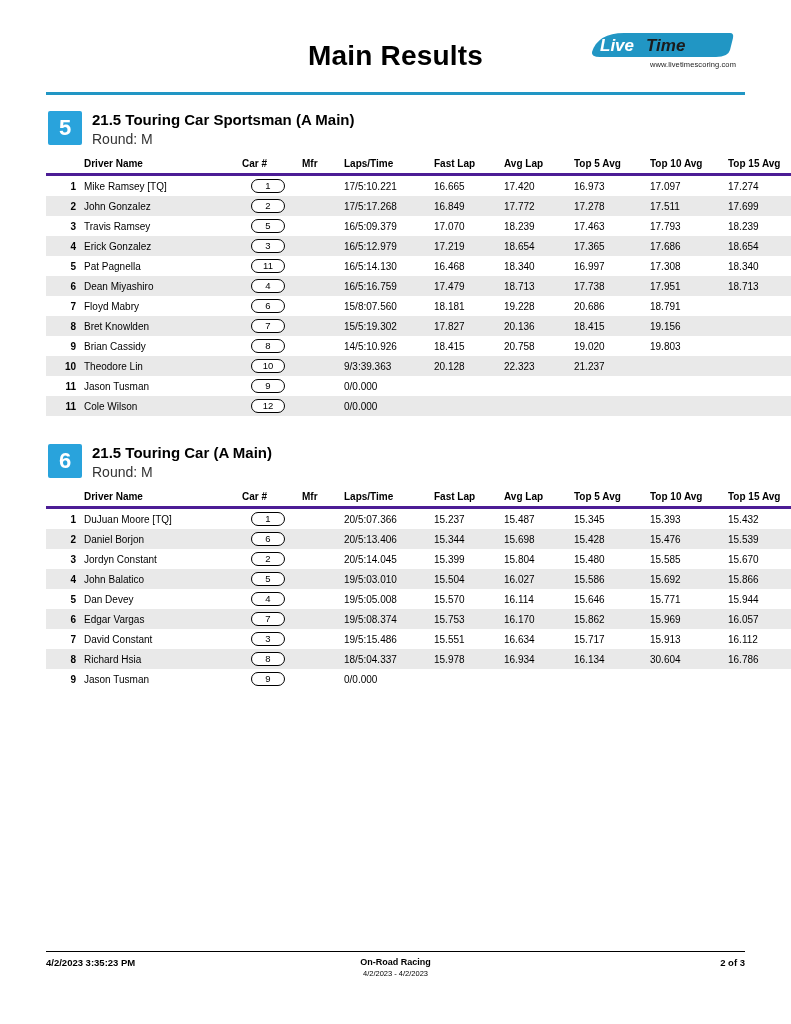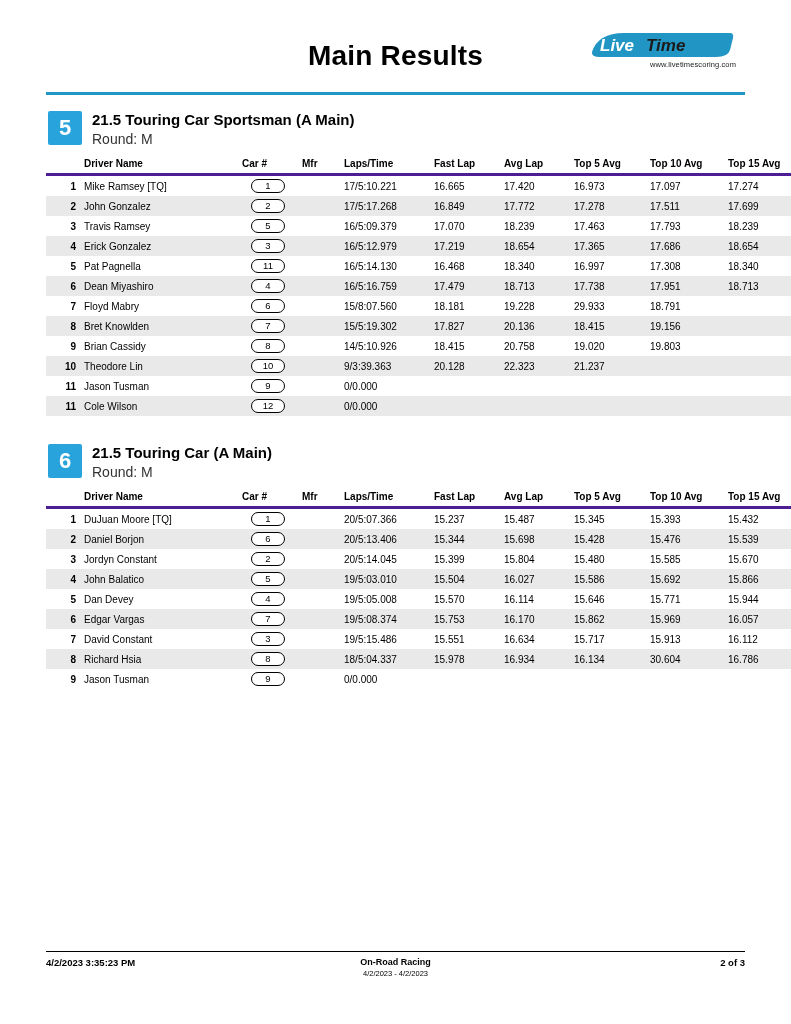--- a/index.html
+++ b/index.html
@@ -287,21 +287,21 @@
 
         </tr>
         <tr>
           <td class="c-pos">7</td>
           <td class="c-driver">Floyd Mabry</td>
           <td class="c-car"><span class="car-pill">6</span></td>
           <td class="c-mfr"></td>
           <td class="c-laps">15/8:07.560</td>
           <td class="c-fast">18.181</td>
           <td class="c-avg">19.228</td>
-          <td class="c-t5">29.933</td>
+          <td class="c-t5">20.686</td>
           <td class="c-t10">18.791</td>
           <td class="c-t15"></td>
 
         </tr>
         <tr class="alt">
           <td class="c-pos">8</td>
           <td class="c-driver">Bret Knowlden</td>
           <td class="c-car"><span class="car-pill">7</span></td>
           <td class="c-mfr"></td>
           <td class="c-laps">15/5:19.302</td>

